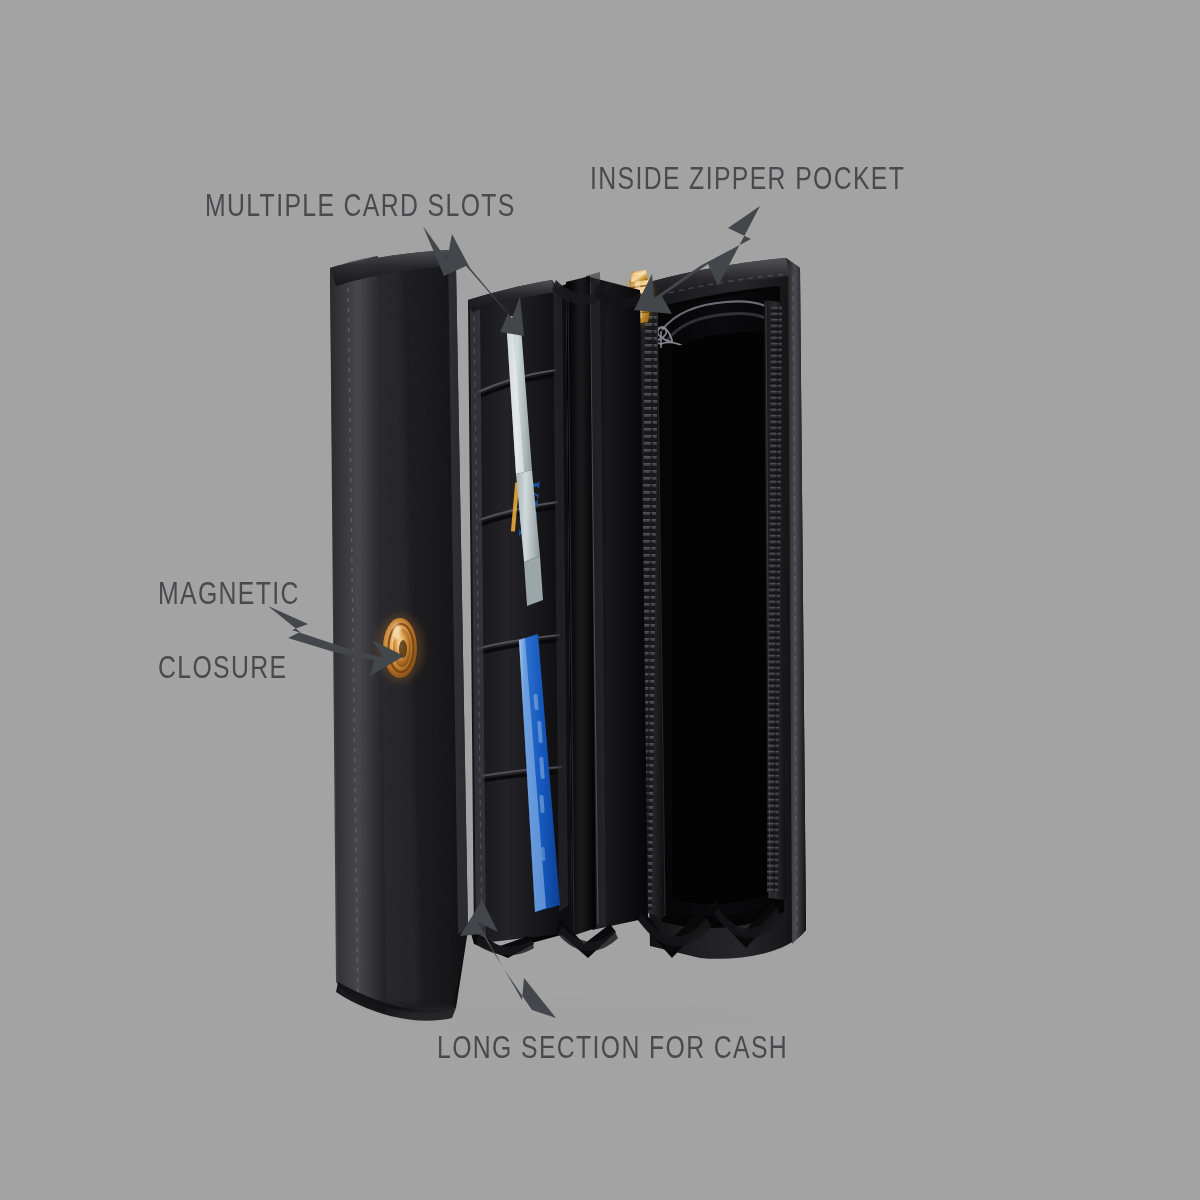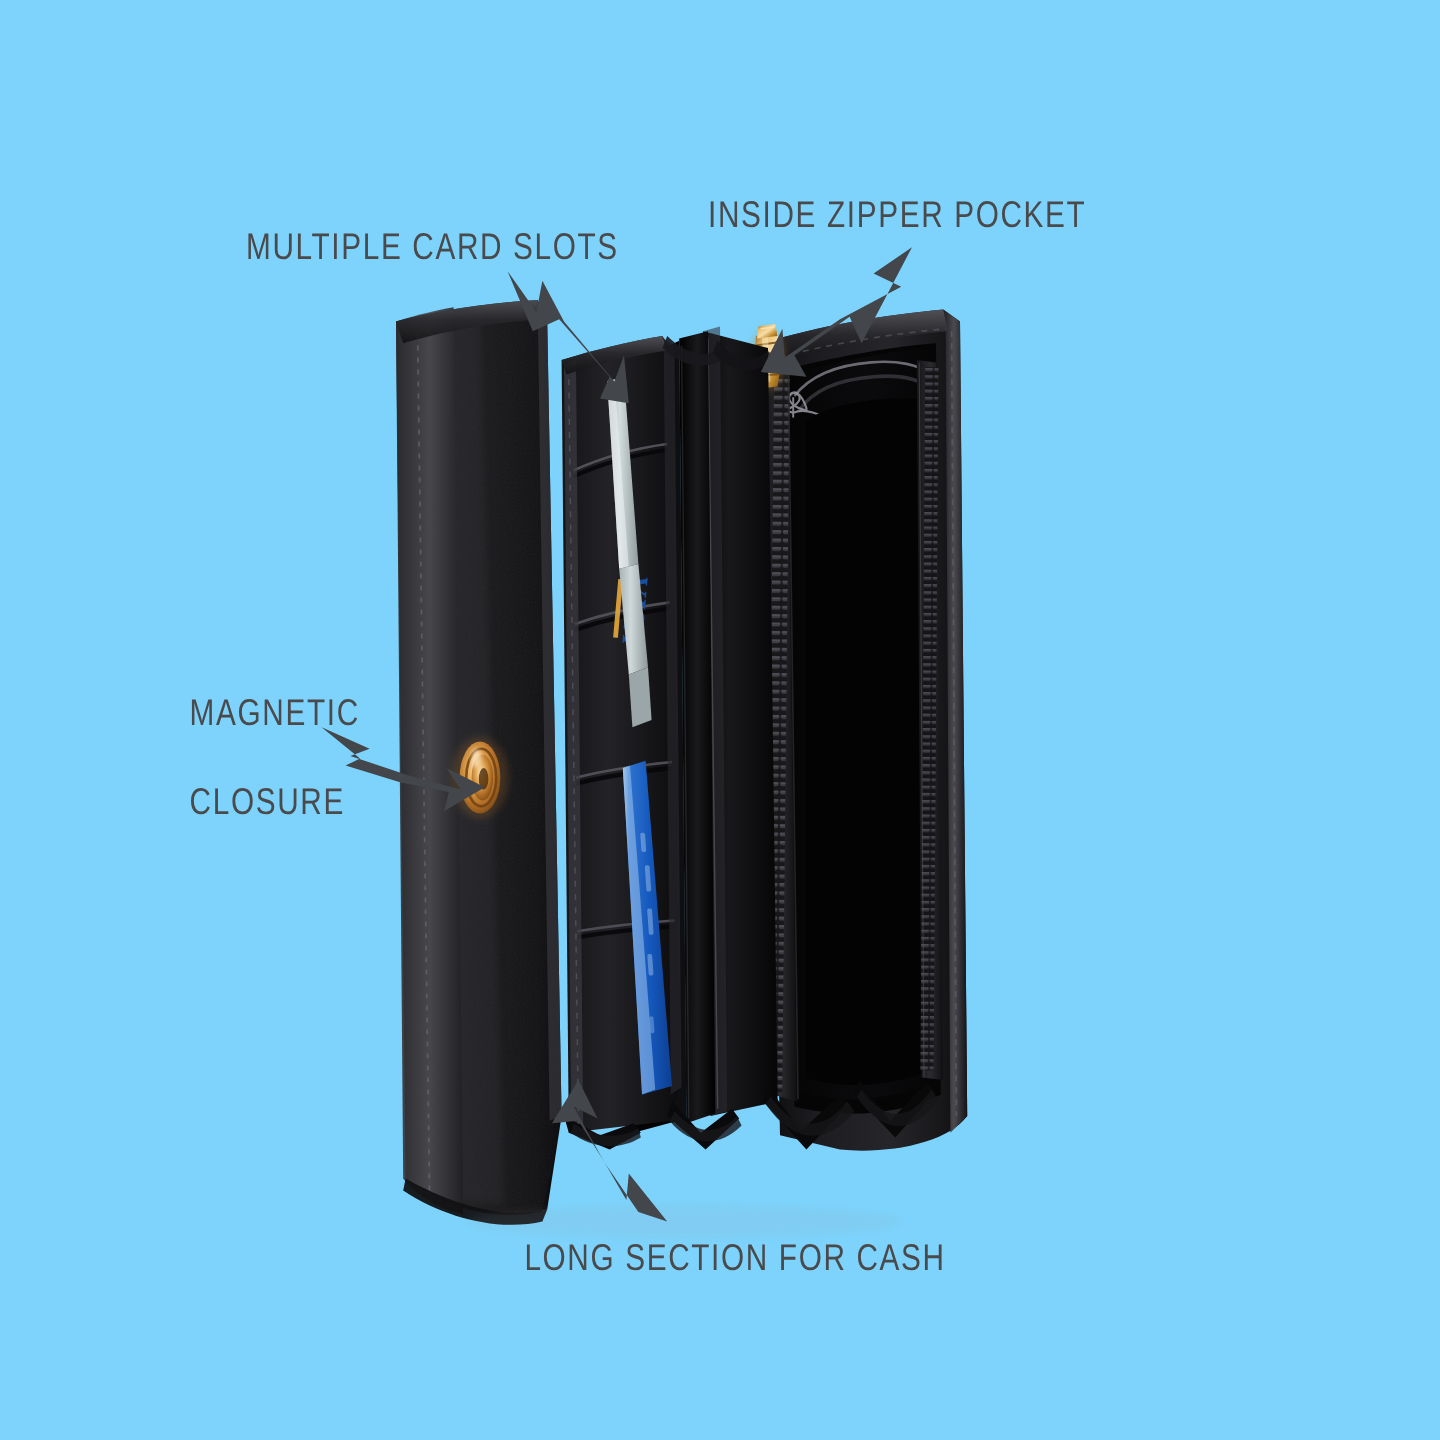--- a/index.html
+++ b/index.html
@@ -13,21 +13,21 @@
     position: relative;
     overflow: hidden;
     font-family: "Liberation Sans", sans-serif;
   }
 
   #stage {
     position: absolute;
     inset: 0;
     width: 1200px;
     height: 1200px;
-    background: #7dd3fc;
+    background: #a3a3a3;
   }
 
   
   .label {
     position: absolute;
     color: #4a4a4c;
     font-family: "Liberation Sans", sans-serif;
     font-weight: 400;
     letter-spacing: 0.055em;
     text-transform: uppercase;

